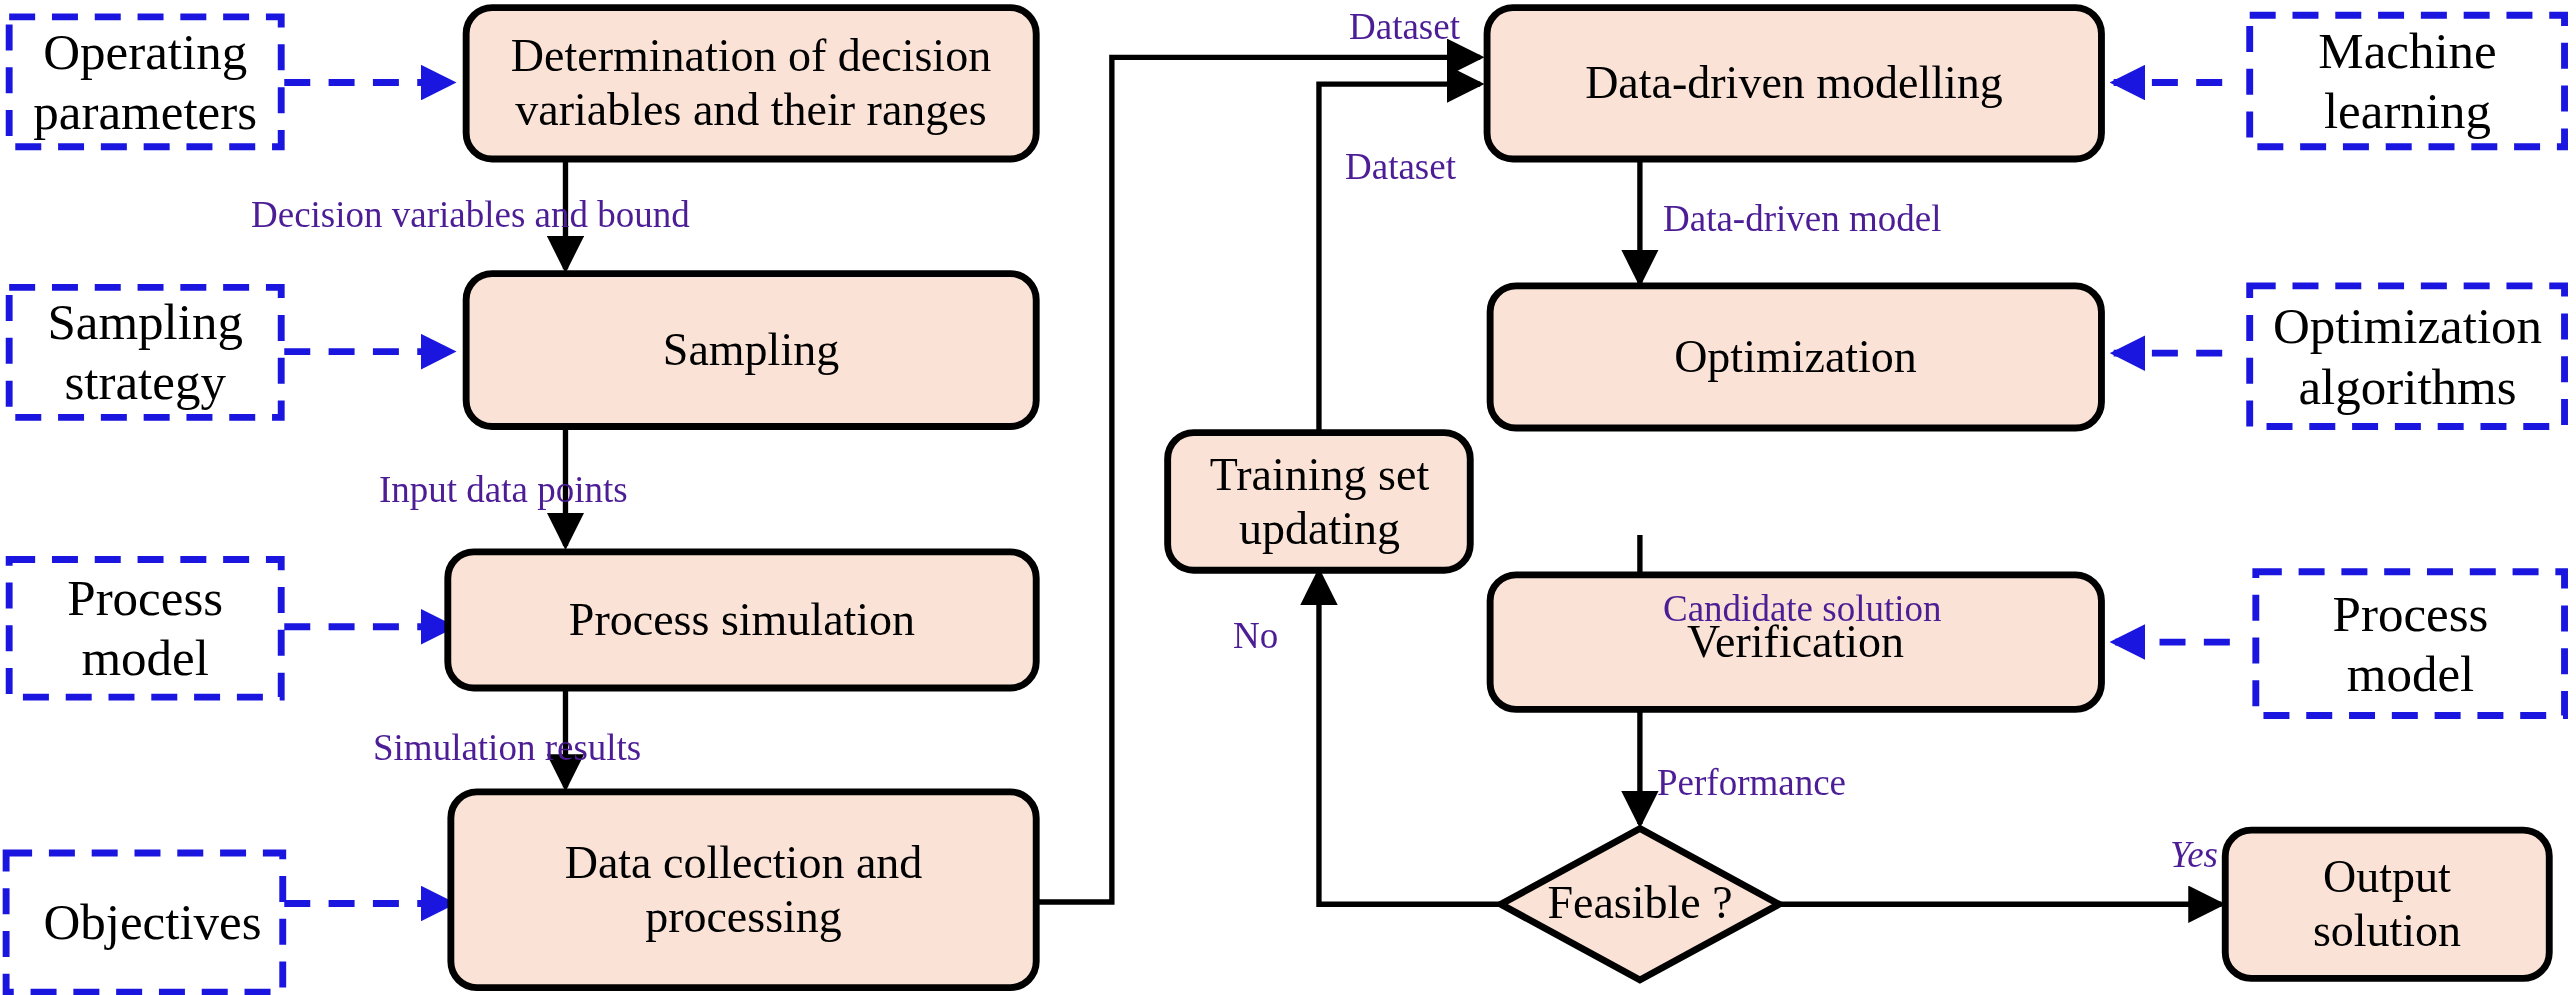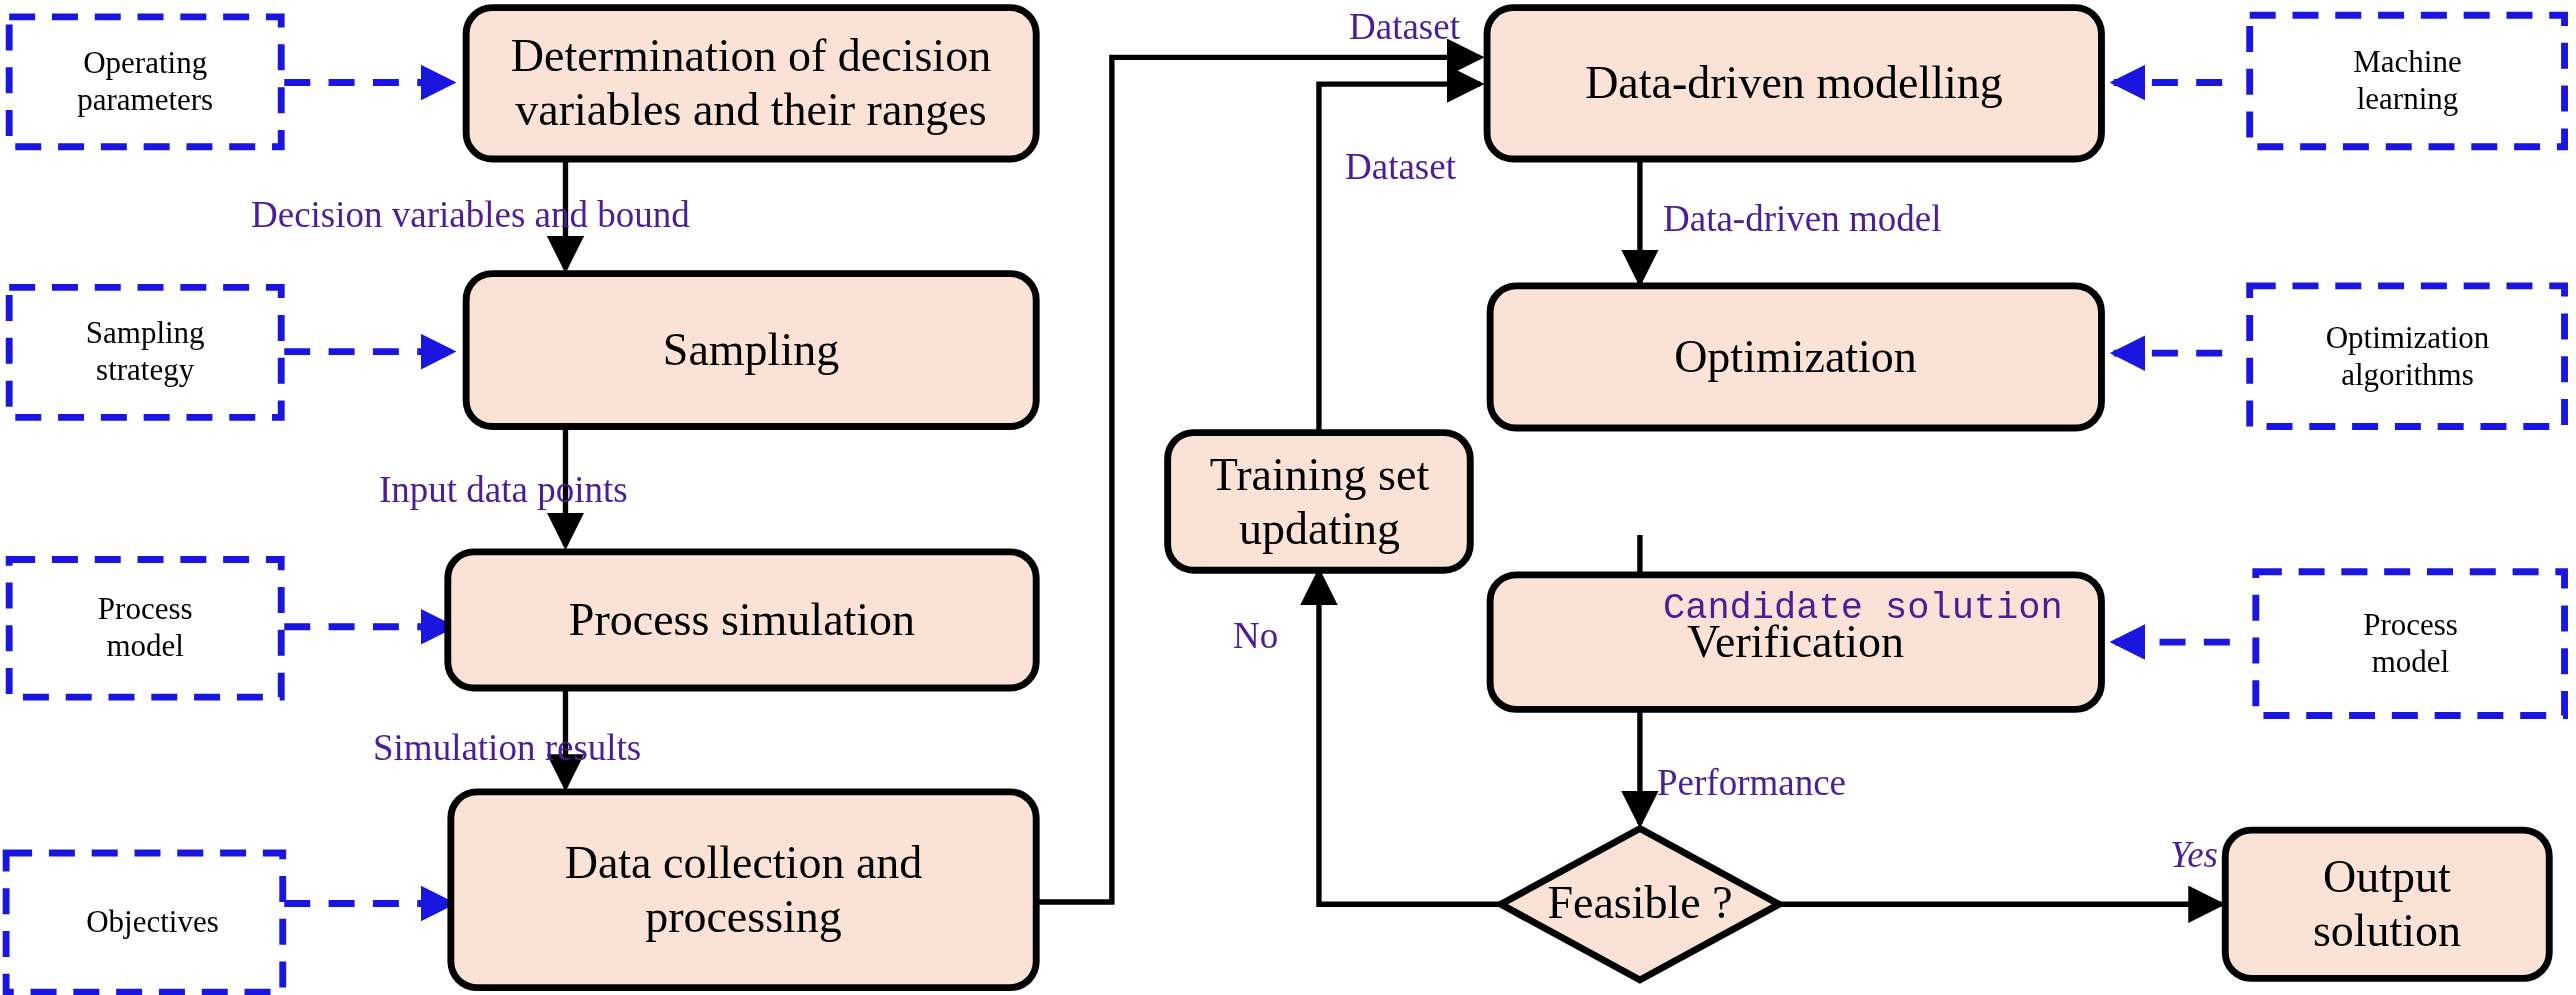--- a/index.html
+++ b/index.html
@@ -67,21 +67,21 @@
     pointer-events: none;
   }
   .edge-label {
     position: absolute;
     color: #4c1d95;
     font-family: "Liberation Serif", "DejaVu Serif", serif;
     white-space: nowrap;
     pointer-events: none;
   }
   .sz-big   { font-size: 46px; }
-  .sz-side  { font-size: 31px; }
+  .sz-side  { font-size: 51px; }
   .sz-edge  { font-size: 37px; }
 </style>
 </head>
 <body>
 
 <div id="canvas">
 
   <svg class="layer" viewBox="0 0 3371 1303" preserveAspectRatio="none">
     <defs>
       <marker id="arrowBlack" markerWidth="7" markerHeight="7" refX="6.2" refY="3.5" orient="auto" markerUnits="strokeWidth">
@@ -190,21 +190,21 @@
   <div class="edge-label sz-edge" style="left:379px; top:468px;">Input data points</div>
 
   <div class="edge-label sz-edge" style="left:373px; top:726px;">Simulation results</div>
 
   <div class="edge-label sz-edge" style="left:1349px; top:4.6px;">Dataset</div>
 
   <div class="edge-label sz-edge" style="left:1345px; top:145px;">Dataset</div>
 
   <div class="edge-label sz-edge" style="left:1663px; top:197px;">Data-driven model</div>
 
-  <div class="edge-label sz-edge" style="left:1663px; top:587px;font-family:Liberation Mono, monospace;">Candidate solution</div>
+  <div class="edge-label sz-edge" style="left:1663px; top:587px;">Candidate solution</div>
 
   <div class="edge-label sz-edge" style="left:1657px; top:761px;">Performance</div>
 
   <div class="edge-label sz-edge" style="left:1233px; top:614px;">No</div>
 
   <div class="edge-label sz-edge" style="left:2170px; top:833px;font-style:italic;">Yes</div>
 
 </div>
 
 

